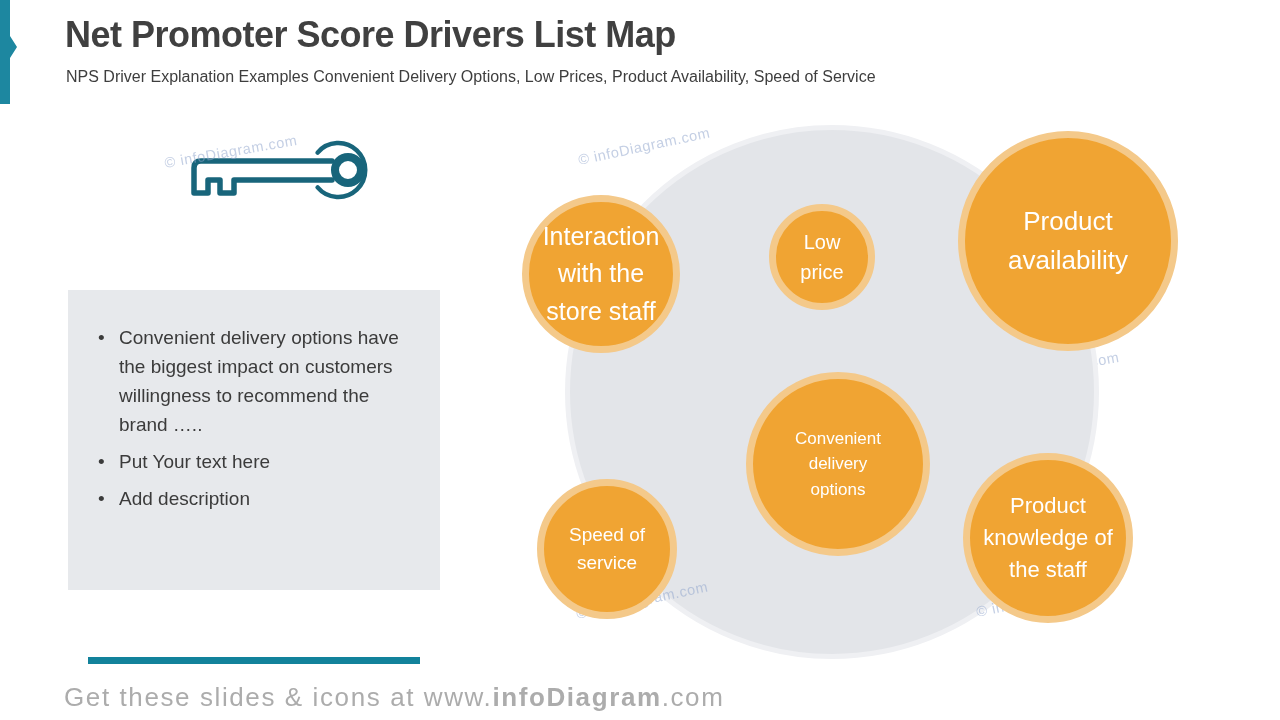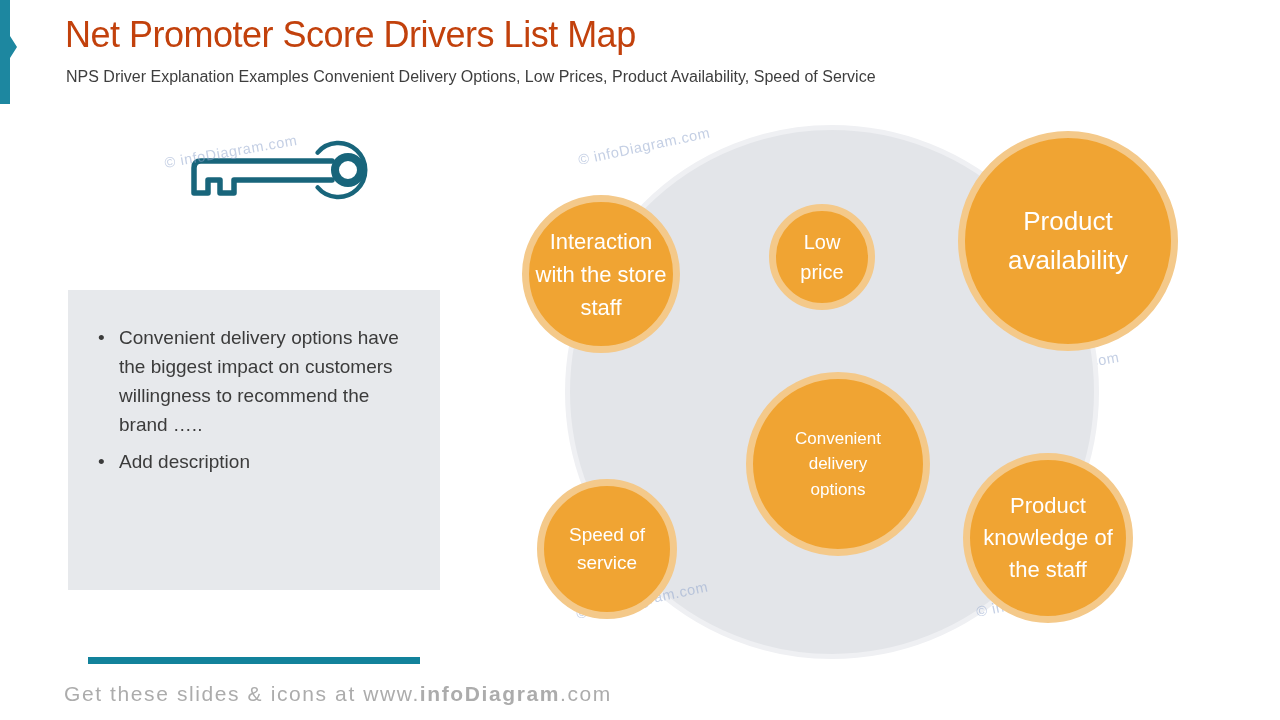--- a/index.html
+++ b/index.html
@@ -3,22 +3,22 @@
 <meta charset="utf-8">
 <style>
   html,body{margin:0;padding:0;background:#fff;}
   .slide{position:relative;width:1280px;height:720px;background:#ffffff;overflow:hidden;
          font-family:"Liberation Sans",sans-serif;color:#3d3d3d;}
 
   
   .ribbon{position:absolute;left:0;top:0;width:18px;height:104px;}
 
   
-  .title{position:absolute;left:65px;top:14px;font-size:36px;font-weight:400;
-         color:#c2410c;letter-spacing:-0.5px;white-space:nowrap;}
+  .title{position:absolute;left:65px;top:14px;font-size:36px;font-weight:700;
+         color:#404040;letter-spacing:-0.5px;white-space:nowrap;}
   .subtitle{position:absolute;left:66px;top:68px;font-size:16px;font-weight:300;
             color:#3e3e3e;white-space:nowrap;}
 
   
   .key-wrap{position:absolute;left:188px;top:140px;width:182px;height:64px;}
 
   
   .panel-header{position:absolute;left:88px;top:233px;width:335px;height:49px;
                 background:#1f8ca0;border-bottom:6px solid #0f7085;
                 box-shadow:0 4px 7px rgba(0,0,0,0.28);
@@ -26,32 +26,32 @@
                 color:#ffffff;font-size:26px;}
   .panel-body{position:absolute;left:68px;top:290px;width:372px;height:300px;
               background:#e7e9ec;}
   .panel-body ul{margin:0;padding:33px 28px 0 30px;list-style:none;}
   .panel-body li{position:relative;padding-left:21px;font-size:19px;line-height:29px;
                  color:#3b3b3b;margin-bottom:8px;}
   .panel-body li::before{content:"•";position:absolute;left:0;top:0;color:#3b3b3b;}
   .panel-underline{position:absolute;left:88px;top:657px;width:332px;height:7px;background:#12829b;}
 
   
-  .footer{position:absolute;left:64px;top:682px;font-size:21px;letter-spacing:1.6px;
+  .footer{position:absolute;left:64px;top:682px;font-size:26px;letter-spacing:1.6px;
           color:#acacac;white-space:nowrap;}
   .footer .brand{font-weight:700;}
 
   
   .map-circle{position:absolute;left:565px;top:125px;width:534px;height:534px;border-radius:50%;
               background:#e3e5e9;border:5px solid #eff0f3;box-sizing:border-box;z-index:1;}
   .bubble{position:absolute;border-radius:50%;background:#f0a433;
           border:7px solid #f4c98a;box-sizing:border-box;z-index:3;
           display:flex;align-items:center;justify-content:center;text-align:center;
           color:#ffffff;line-height:1.5;}
-  .b-interaction{left:522px;top:195px;width:158px;height:158px;font-size:22px;padding:6px;}
+  .b-interaction{left:522px;top:195px;width:158px;height:158px;font-size:25px;padding:6px;}
   .b-lowprice{left:769px;top:204px;width:106px;height:106px;font-size:20px;padding:4px;}
   .b-availability{left:958px;top:131px;width:220px;height:220px;font-size:26px;padding:18px;}
   .b-delivery{left:746px;top:372px;width:184px;height:184px;font-size:17px;padding:28px;}
   .b-speed{left:537px;top:479px;width:140px;height:140px;font-size:19px;padding:8px;}
   .b-knowledge{left:963px;top:453px;width:170px;height:170px;font-size:22px;padding:4px;line-height:1.45;text-align:center;}
 
   
   .wm{position:absolute;font-size:14.5px;color:rgba(148,168,205,0.55);
       letter-spacing:0.6px;white-space:nowrap;transform:rotate(-10deg);transform-origin:left bottom;}
   .wm-key{left:166px;top:155px;z-index:5;}
@@ -77,20 +77,21 @@
       <path d="M 144 21 L 13 21 Q 6 21 6 28 L 6 53 L 20 53 L 20 40 L 32 40 L 32 53 L 46 53 L 46 40 L 144 40" stroke-width="5.5"></path>
       <circle cx="160" cy="30" r="13" stroke-width="8"></circle>
       <path d="M 129.6 12.6 A 27 27 0 1 1 129.6 47.4" stroke-width="4.5"></path>
     </g>
   </svg>
   <span class="wm wm-key">© infoDiagram.com</span>
 
   <div class="panel-body">
     <ul>
       <li>Convenient delivery options have the biggest impact on customers willingness to recommend the brand …..</li>
+      <li>Put Your text here</li>
       <li>Add description</li>
     </ul>
   </div>
   <div class="panel-underline"></div>
 
   <span class="wm wm-right">© infoDiagram.com</span>
   <div class="map-circle"></div>
   <span class="wm wm-top">© infoDiagram.com</span>
   <span class="wm wm-speed">© infoDiagram.com</span>
   <span class="wm wm-knowledge">© infoDiagram.com</span>

